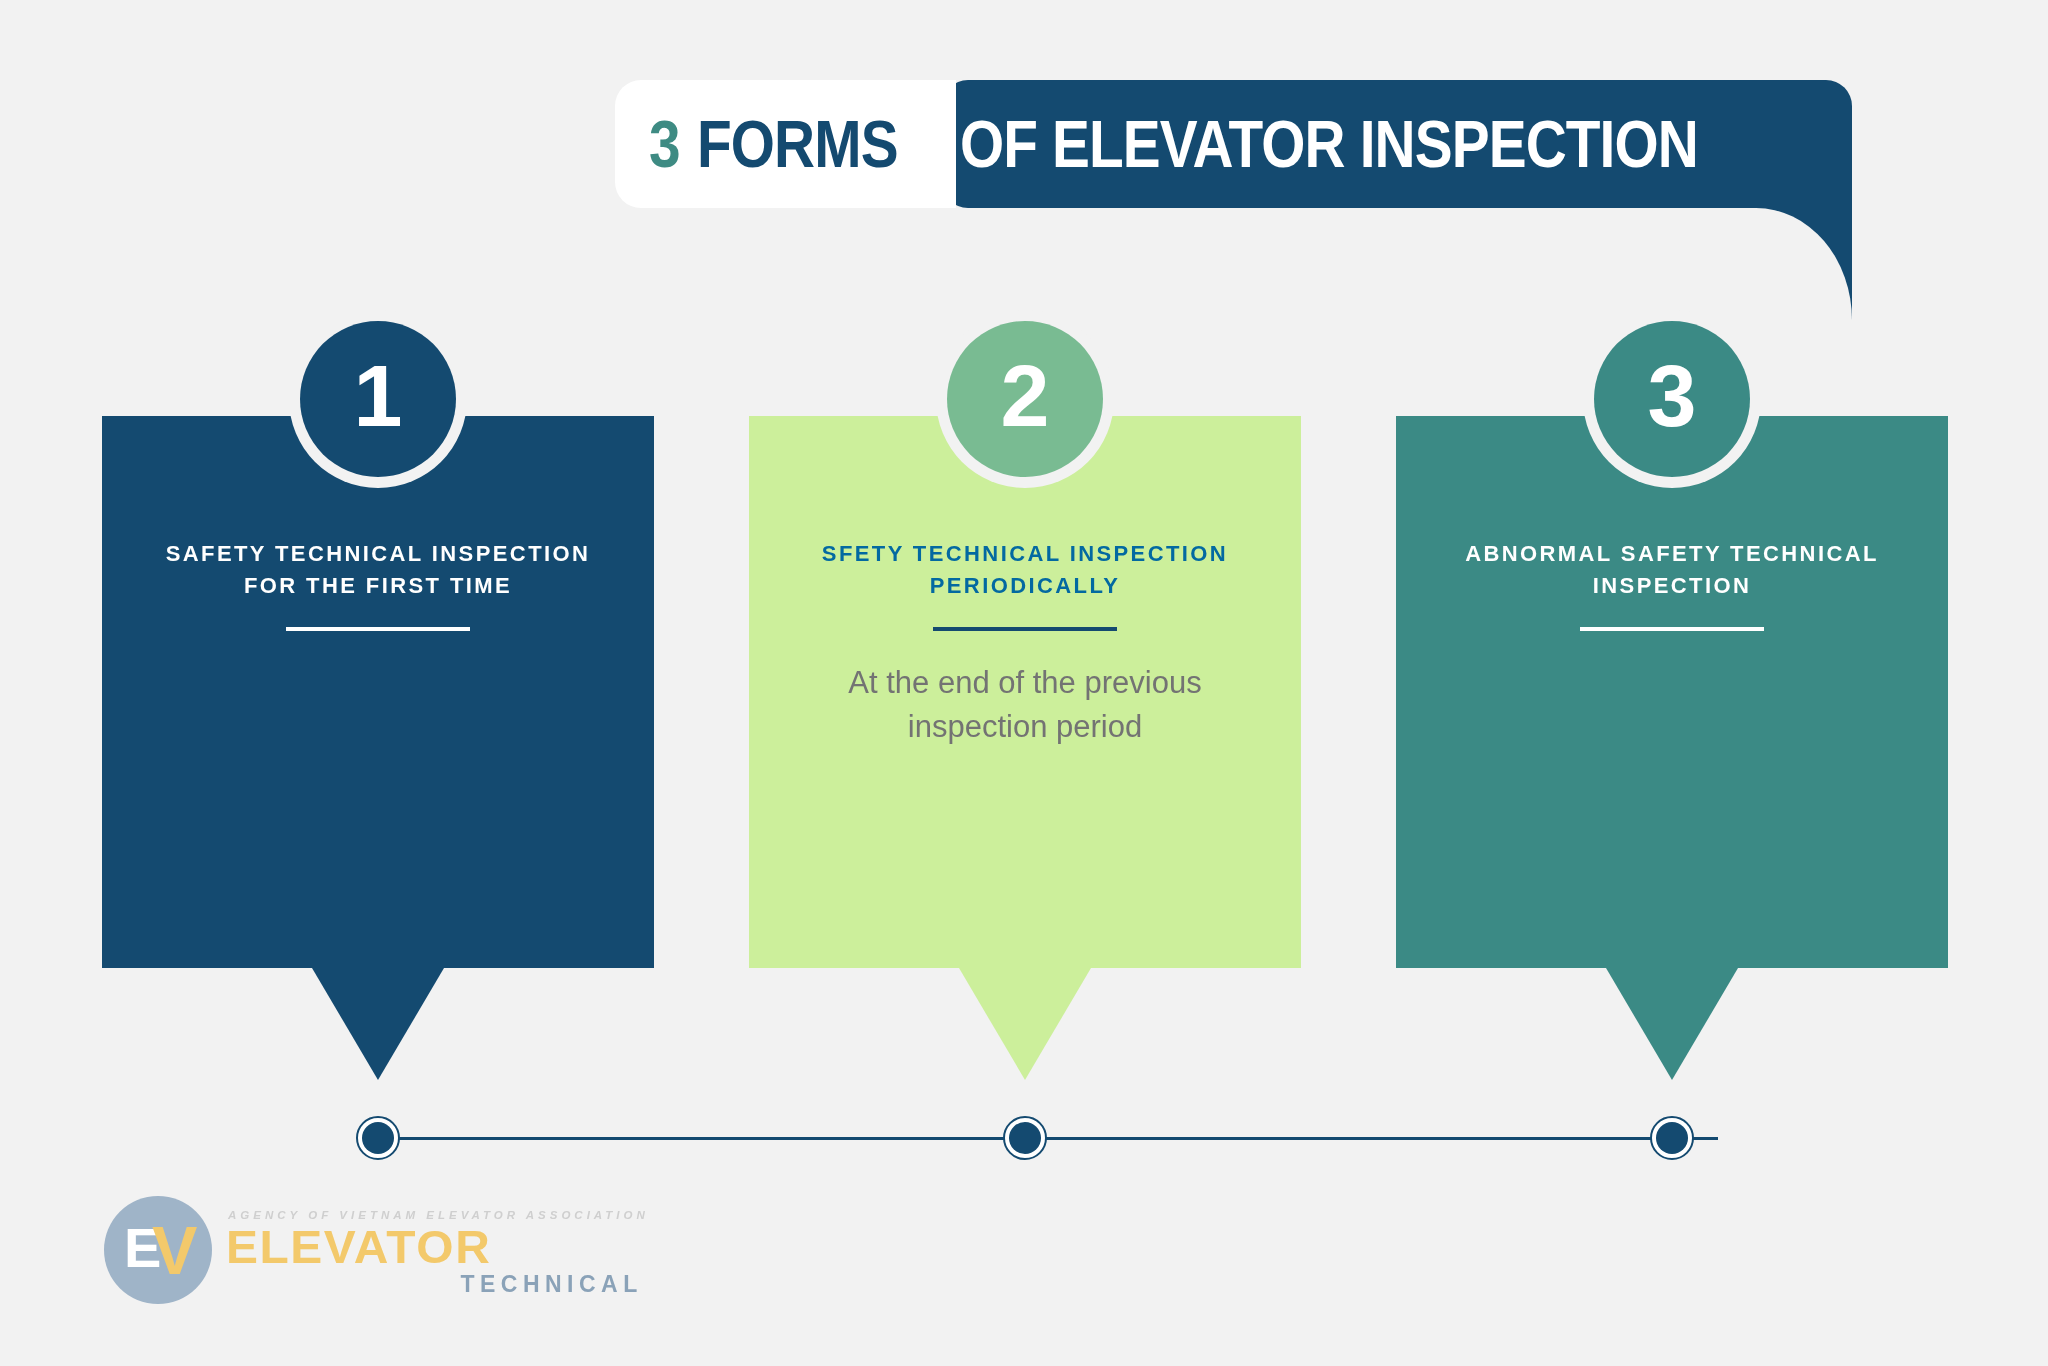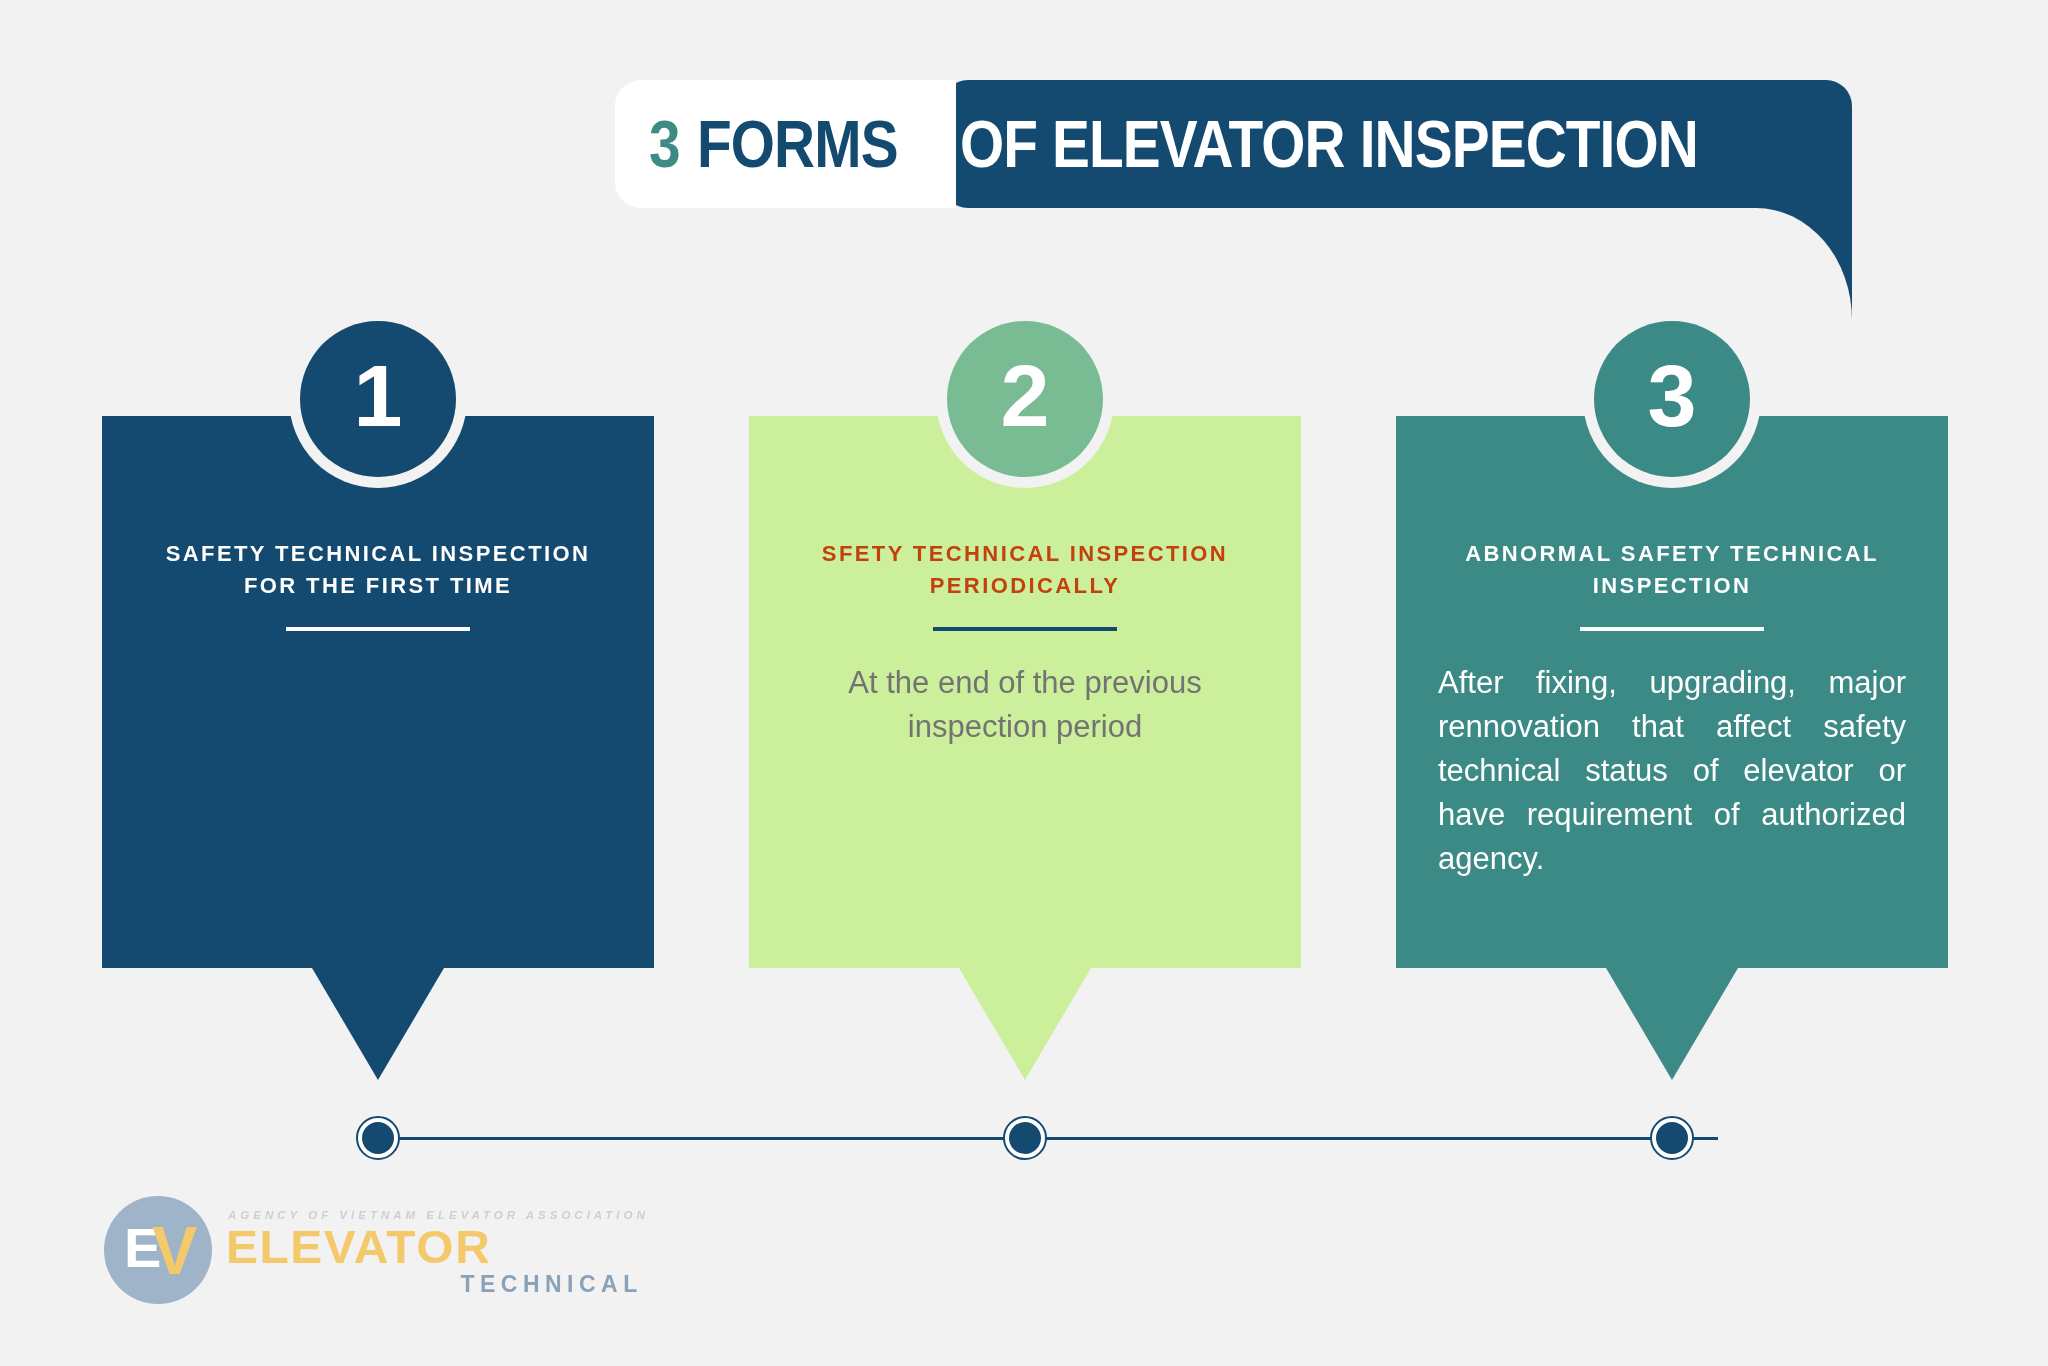--- a/index.html
+++ b/index.html
@@ -171,21 +171,21 @@
   .c3 .badge-inner { background: #3B8A85; }
 
   .card-title {
     font-size: 22px;
     font-weight: bold;
     letter-spacing: 2.4px;
     line-height: 1.44;
     margin: 0;
   }
   .c1 .card-title, .c3 .card-title { color: #FFFFFF; }
-  .c2 .card-title { color: #c2410c; }
+  .c2 .card-title { color: #0369a1; }
 
   .card-divider {
     width: 184px;
     height: 4px;
     margin: 26px auto 0 auto;
   }
   .c1 .card-divider, .c3 .card-divider { background: #FFFFFF; }
   .c2 .card-divider { background: #144A70; }
 
   .card-text {
@@ -350,21 +350,20 @@
     <div class="card-point"></div>
   </div>
 
   <div class="card-wrap c3">
     <div class="card-body">
       <div class="badge">
         <div class="badge-inner">3</div>
       </div>
       <h2 class="card-title">ABNORMAL SAFETY TECHNICAL INSPECTION</h2>
       <div class="card-divider"></div>
-      <p class="card-text">After fixing, upgrading, major rennovation that affect safety technical status of elevator or have requirement of authorized agency.</p>
     </div>
     <div class="card-point"></div>
   </div>
 
 </div>
 
 <div id="timeline">
   <div class="tl-line"></div>
   <div class="tl-dot d1">
       <div class="tl-core"></div>

